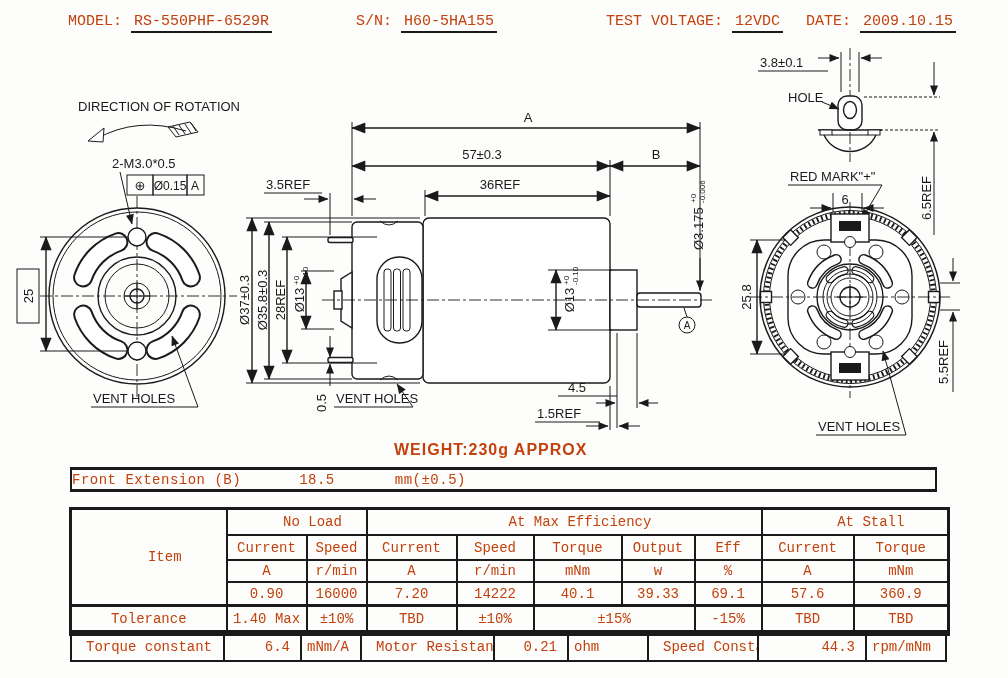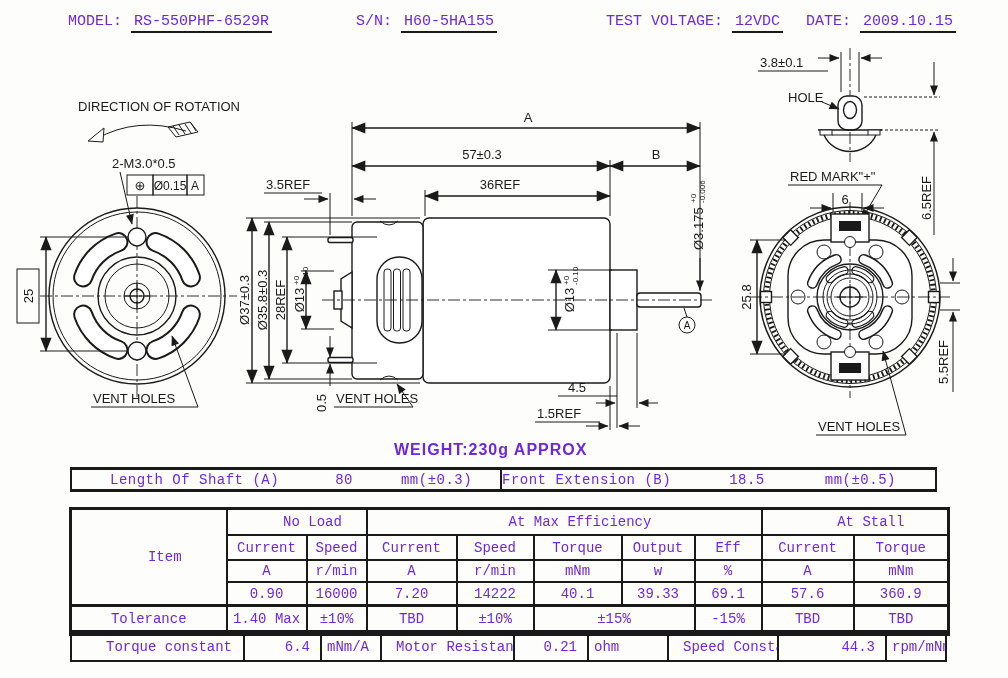--- a/index.html
+++ b/index.html
@@ -1,17 +1,17 @@
 <!DOCTYPE html>
 <html><head>
 <meta charset="utf-8">
 <style>
   html,body{margin:0;padding:0;background:#e8e8e8;}
   .page{position:relative;width:1008px;height:678px;background:#fdfdfc;overflow:hidden;
-        font-family:"Liberation Sans",sans-serif;color:#6d28d9;}
+        font-family:"Liberation Sans",sans-serif;color:#c2410c;}
   
   .hgroup{position:absolute;top:13px;font:15px "Liberation Mono",monospace;white-space:nowrap;}
   .hvalue{border-bottom:2px solid #1a1a1a;padding:0 3px 1px 3px;}
   
   .drawing{position:absolute;left:0;top:0;}
   .ln{stroke:#1a1a1a;stroke-width:1.4;fill:none;}
   .tn{stroke:#1a1a1a;stroke-width:1;fill:none;}
   .dsh{stroke:#1a1a1a;stroke-width:0.9;fill:none;stroke-dasharray:12 3 3 3;}
   .wf{fill:#fff;}
   .bf{fill:#1a1a1a;stroke:none;}
@@ -36,21 +36,21 @@
   
   .spec{position:absolute;left:69px;top:507px;width:878px;border-collapse:collapse;
         font:14px "Liberation Mono",monospace;table-layout:fixed;
         border:3px solid #1a1a1a;border-bottom-width:6px;}
   .spec td{border:2px solid #1a1a1a;text-align:center;padding:0;overflow:hidden;white-space:nowrap;}
   .spec tr.r1 td{height:24px;padding-left:32px;} .spec tr.r2 td{height:23px;} .spec tr.r3 td{height:20px;}
   .spec tr.r4 td{height:21px;} .spec tr.r5 td{height:23px;}
   .spec tr.r5 td{border-top-width:3px;}
   
   .konst{position:absolute;left:70px;top:632px;width:877px;height:30px;display:flex;
-         border:2.5px solid #1a1a1a;font:14px "Liberation Mono",monospace;box-sizing:border-box;padding-left:20px;}
+         border:2.5px solid #1a1a1a;font:14px "Liberation Mono",monospace;box-sizing:border-box;}
   .konst .c{border-right:2px solid #1a1a1a;display:flex;align-items:center;box-sizing:border-box;
             white-space:nowrap;overflow:hidden;}
   .konst .c:last-child{border-right:none;}
   .konst .lab{padding-left:14px;}
   .konst .val{justify-content:flex-end;padding-right:10px;}
   .konst .unit{padding-left:5px;}
 </style>
 </head>
 <body>
 
@@ -368,25 +368,20 @@
 
       <text x="818" y="431">VENT HOLES</text>
       <line class="tn" x1="816" y1="435" x2="906" y2="435"></line>
       <line class="tn" x1="906" y1="435" x2="883" y2="351" marker-end="url(#arr)"></line>
     </g>
   </svg>
 
   <div class="weight">WEIGHT:230g APPROX</div>
 
   <div class="t1">
-    <div class="half l">
-      <span style="margin-left:38px">Length Of Shaft (A)</span>
-      <span style="margin-left:56px">80</span>
-      <span style="margin-left:48px">mm(±0.3)</span>
-    </div>
     <div class="half r">
       <span style="">Front Extension (B)</span>
       <span style="margin-left:58px">18.5</span>
       <span style="margin-left:60px">mm(±0.5)</span>
     </div>
   </div>
 
   <table class="spec">
     <colgroup>
       <col style="width:156px">

